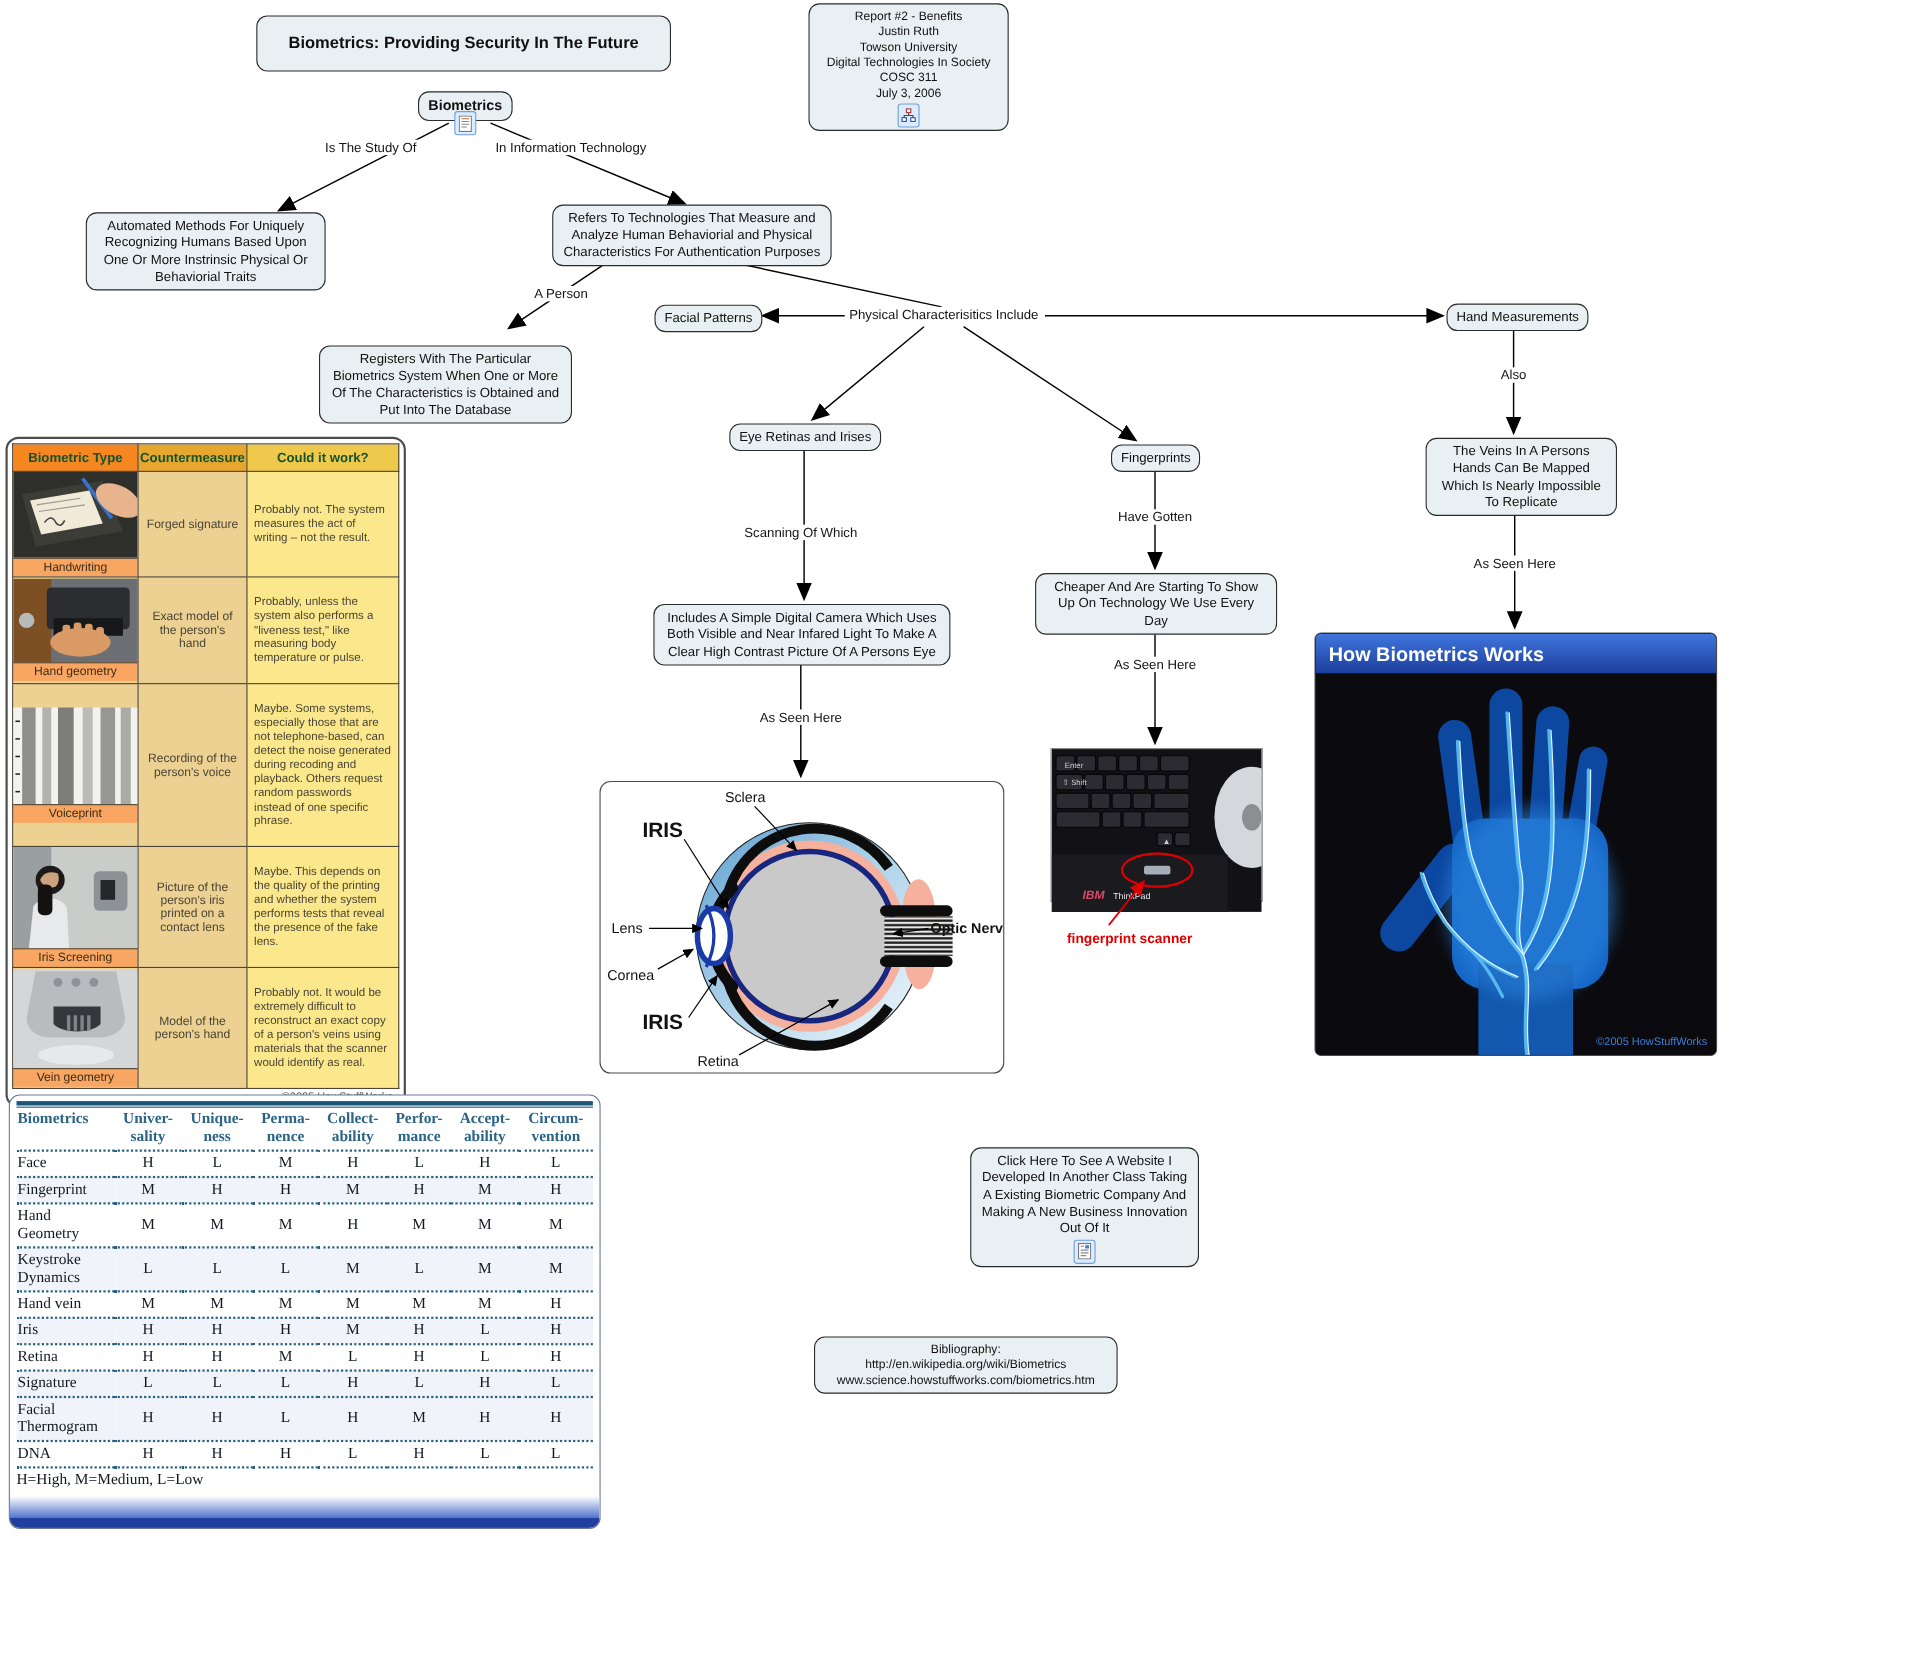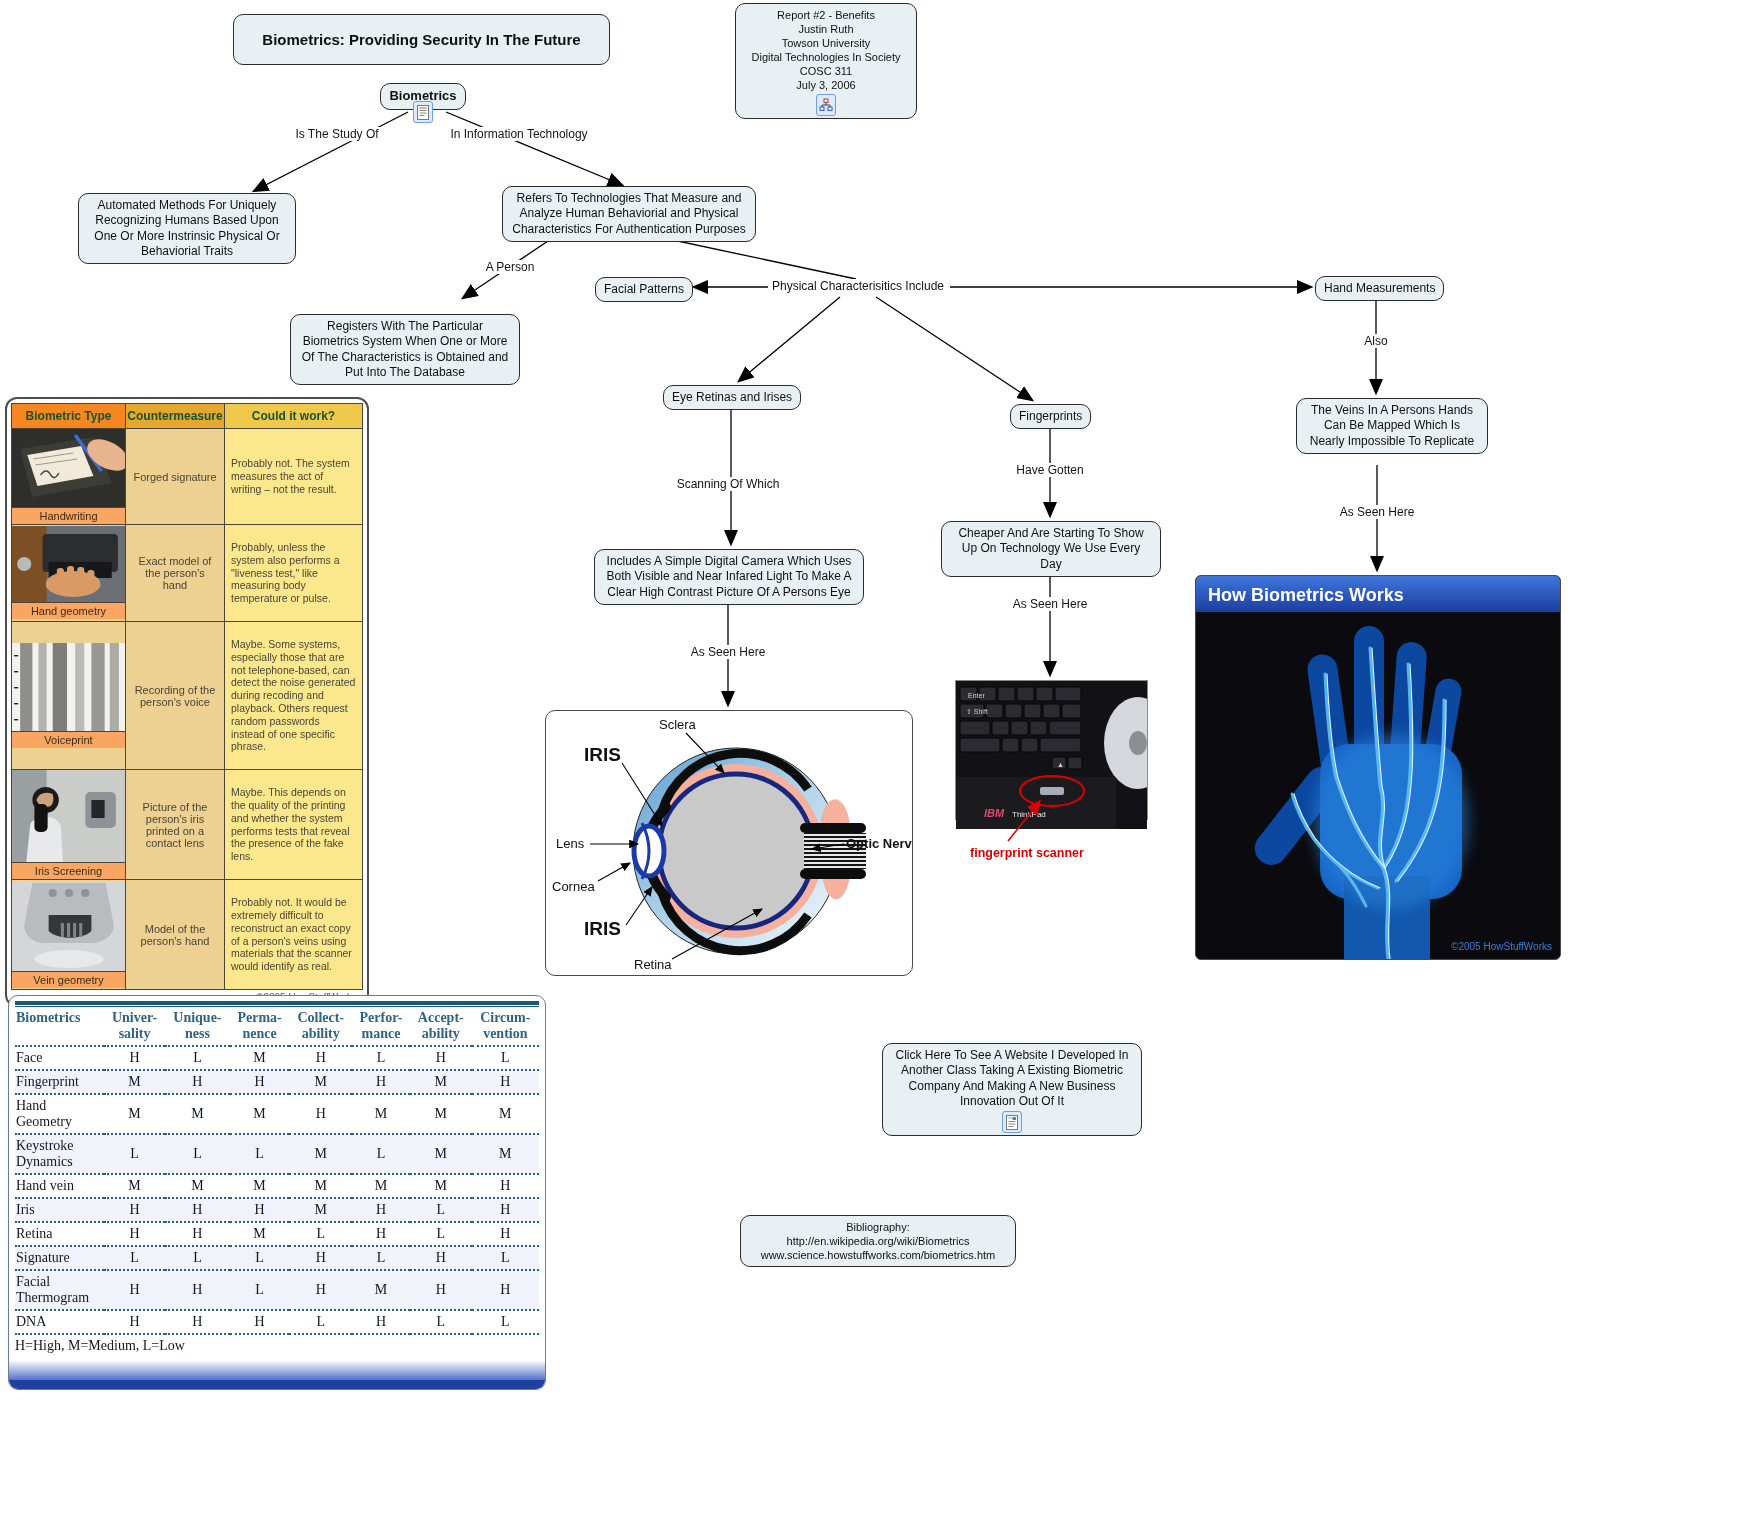--- a/index.html
+++ b/index.html
@@ -151,32 +151,32 @@
 <span class="lbl" style="left:510px;top:267px;">A Person</span>
 <div class="node" style="left:290px;top:314px;width:230px;">Registers With The Particular Biometrics System When One or More Of The Characteristics is Obtained and Put Into The Database</div>
 
 <span class="lbl" style="left:858px;top:286px;">Physical Characterisitics Include</span>
 <div class="node small-node" style="left:595px;top:277px;">Facial Patterns</div>
 <div class="node small-node" style="left:1315px;top:276px;">Hand Measurements</div>
 <div class="node small-node" style="left:663px;top:385px;">Eye Retinas and Irises</div>
 <div class="node small-node" style="left:1010px;top:404px;">Fingerprints</div>
 
 <span class="lbl" style="left:1376px;top:341px;">Also</span>
-<div class="node" style="left:1296px;top:398px;width:192px;">The Veins In A Persons Hands Can Be Mapped Which Is Nearly Impossible To Replicate</div>
+<div class="node" style="left:1296px;top:398px;width:174px;">The Veins In A Persons Hands Can Be Mapped Which Is Nearly Impossible To Replicate</div>
 <span class="lbl" style="left:1377px;top:512px;">As Seen Here</span>
 
 <span class="lbl" style="left:1050px;top:470px;">Have Gotten</span>
 <div class="node" style="left:941px;top:521px;width:220px;">Cheaper And Are Starting To Show Up On Technology We Use Every Day</div>
 <span class="lbl" style="left:1050px;top:604px;">As Seen Here</span>
 
 <span class="lbl" style="left:728px;top:484px;">Scanning Of Which</span>
 <div class="node" style="left:594px;top:549px;width:270px;">Includes A Simple Digital Camera Which Uses Both Visible and Near Infared Light To Make A Clear High Contrast Picture Of A Persons Eye</div>
 <span class="lbl" style="left:728px;top:652px;">As Seen Here</span>
 
-<div class="node" style="left:882px;top:1043px;width:260px;padding-bottom:2px;">
+<div class="node" style="left:882px;top:1043px;width:208px;padding-bottom:2px;">
   <span>Click Here To See A Website I Developed In Another Class Taking A Existing Biometric Company And Making A New Business Innovation Out Of It</span>
   <span class="res-icon inline">
     <svg width="12" height="15" viewBox="0 0 12 15">
       <rect x="0.5" y="0.5" width="11" height="14" fill="#fff" stroke="#777"></rect>
       <rect x="6.5" y="2" width="3.5" height="3" fill="#4a7fd0"></rect>
       <line x1="2.5" y1="3" x2="5.5" y2="3" stroke="#888"></line>
       <line x1="2.5" y1="6.5" x2="9.5" y2="6.5" stroke="#888"></line>
       <line x1="2.5" y1="9" x2="9.5" y2="9" stroke="#888"></line>
       <line x1="2.5" y1="11.5" x2="7.5" y2="11.5" stroke="#888"></line>
     </svg>

